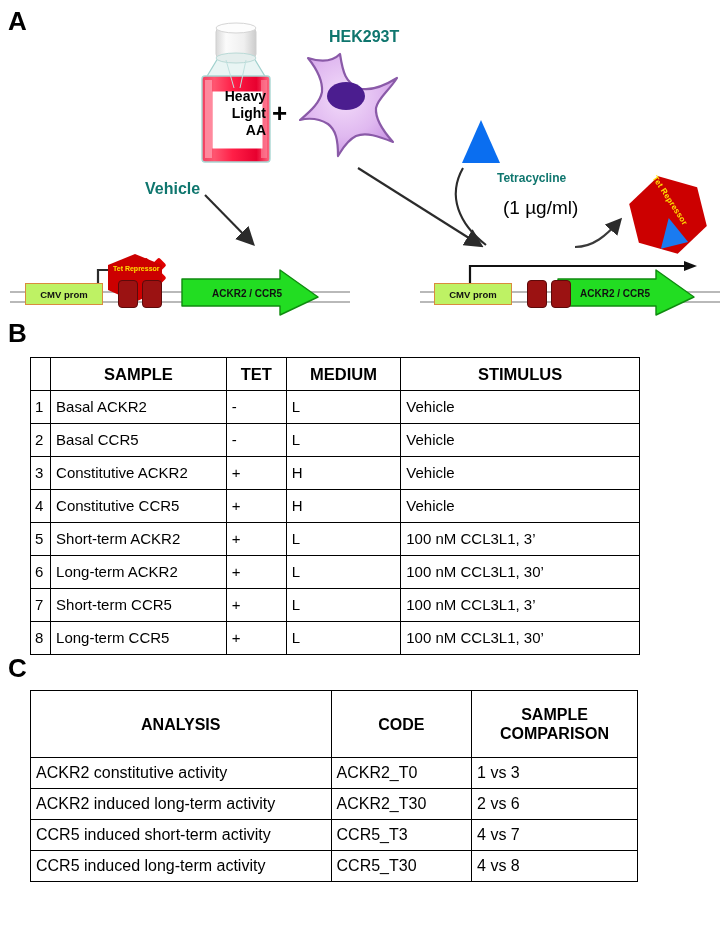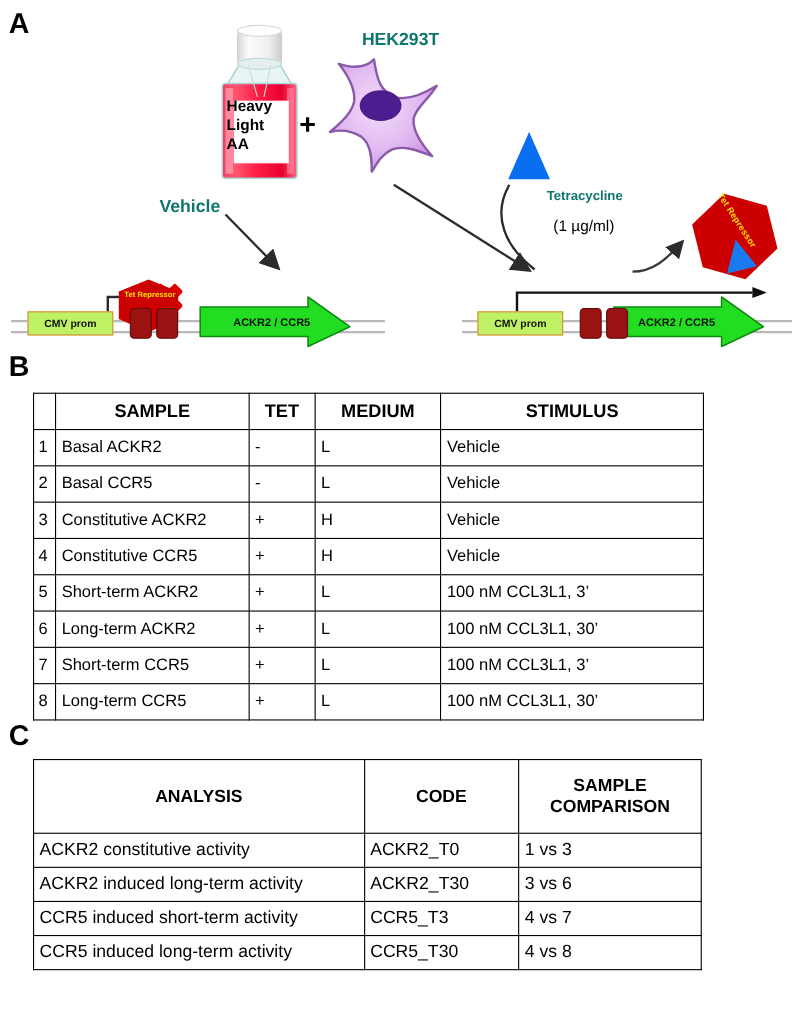--- a/index.html
+++ b/index.html
@@ -43,38 +43,38 @@
     font-size: 15px;
     white-space: nowrap;
     color: #0f766e;
   }
   #lbl-hek   { left: 329px; top: 28px; font-size: 16px; }
   #lbl-vehicle { left: 145px; top: 180px; font-size: 16px; }
   #lbl-tet   { left: 497px; top: 171px; font-size: 12px; }
   #lbl-tet-conc {
     position: absolute;
     left: 503px; top: 197px;
-    font-size: 14px; font-weight: normal;
+    font-size: 19px; font-weight: normal;
     font-family: "Liberation Sans", sans-serif;
     white-space: nowrap;
   }
   #lbl-plus {
     position: absolute;
     left: 272px; top: 98px;
     font-size: 26px; font-weight: bold;
     font-family: "Liberation Sans", sans-serif;
   }
 
   
   #flask { position: absolute; left: 186px; top: 20px; width: 100px; height: 150px; }
   #flask-label-text {
     position: absolute;
     left: 206px; top: 88px;
     width: 60px;
-    text-align: left;
+    text-align: right;
     font-family: "Liberation Sans", sans-serif;
     font-weight: bold;
     font-size: 14px;
     line-height: 17px;
     color: #000;
     white-space: pre-line;
   }
 
   
   #cell { position: absolute; left: 298px; top: 48px; width: 110px; height: 110px; }
@@ -430,21 +430,21 @@
   </thead>
   <tbody id="table-c-body">
       <tr>
         <td class="c-col-analysis">ACKR2 constitutive activity</td>
         <td class="c-col-code">ACKR2_T0</td>
         <td class="c-col-comp">1 vs 3</td>
       </tr>
       <tr>
         <td class="c-col-analysis">ACKR2 induced long-term activity</td>
         <td class="c-col-code">ACKR2_T30</td>
-        <td class="c-col-comp">3 vs 6</td>
+        <td class="c-col-comp">2 vs 6</td>
       </tr>
       <tr>
         <td class="c-col-analysis">CCR5 induced short-term activity</td>
         <td class="c-col-code">CCR5_T3</td>
         <td class="c-col-comp">4 vs 7</td>
       </tr>
       <tr>
         <td class="c-col-analysis">CCR5 induced long-term activity</td>
         <td class="c-col-code">CCR5_T30</td>
         <td class="c-col-comp">4 vs 8</td>

